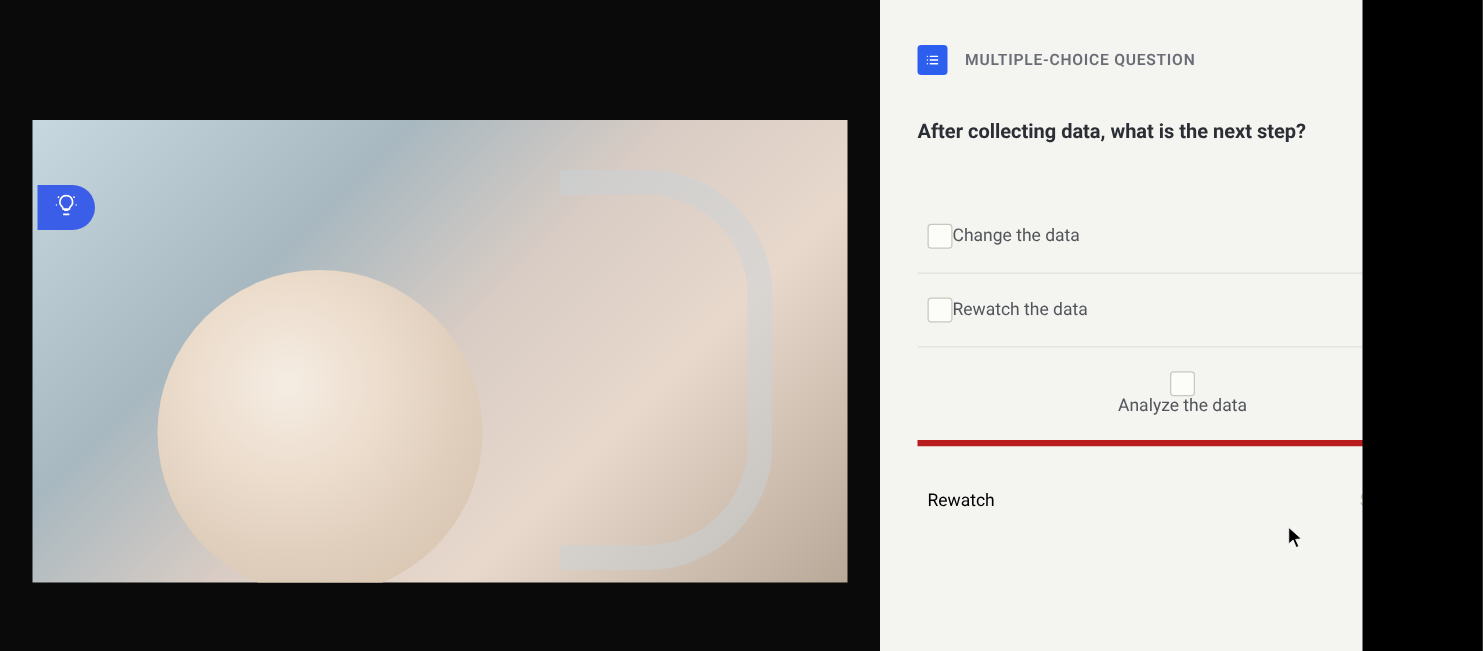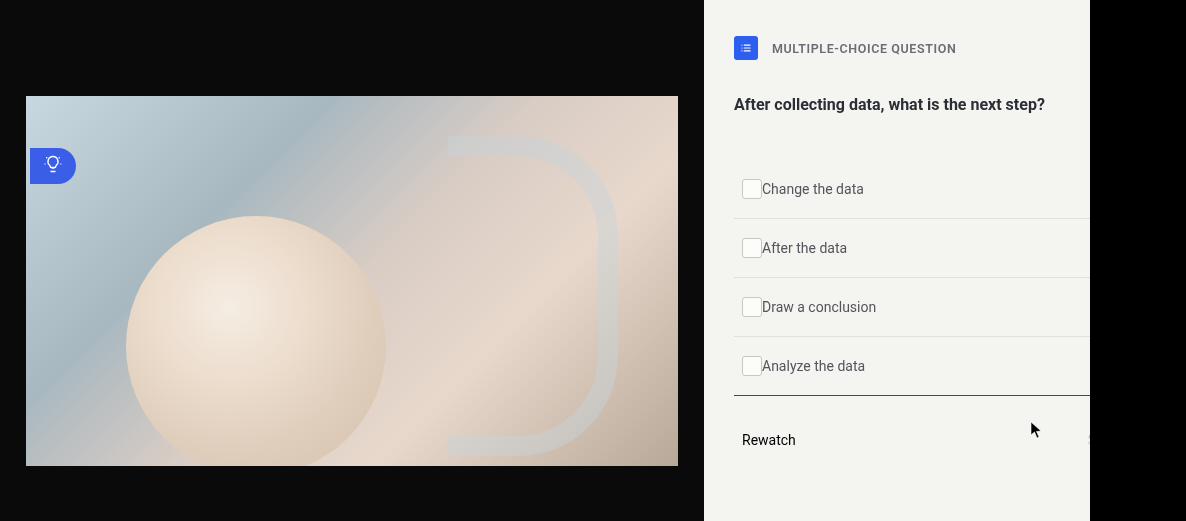--- a/index.html
+++ b/index.html
@@ -122,21 +122,22 @@
       flex-direction: column;
     }
     .option {
       display: flex;
       align-items: center;
       padding: 19px 8px;
       border-bottom: 1px solid #e1e1da;
       cursor: pointer;
     }
     .option:last-of-type {
-      border-bottom: 1px solid #b91c1c;
+      border-bottom: 5px solid #b91c1c;
+      flex-direction: column;
     }
     .checkbox {
       width: 20px;
       height: 20px;
       border: 1.5px solid #c8c8c0;
       border-radius: 3px;
       background: #fcfcf8;
       flex-shrink: 0;
     }
     .option-label {
@@ -217,25 +218,21 @@
 
     <div class="question-text">After collecting data, what is the next step?</div>
 
     <div class="options">
       <div class="option">
         <div class="checkbox"></div>
         <span class="option-label">Change the data</span>
       </div>
       <div class="option">
         <div class="checkbox"></div>
-        <span class="option-label">After the data</span>
-      </div>
-      <div class="option">
-        <div class="checkbox"></div>
-        <span class="option-label">Draw a conclusion</span>
+        <span class="option-label">Rewatch the data</span>
       </div>
       <div class="option">
         <div class="checkbox"></div>
         <span class="option-label">Analyze the data</span>
       </div>
     </div>
 
     <div class="actions">
       <div class="rewatch">Rewatch</div>
       <div class="submit">Submit</div>

